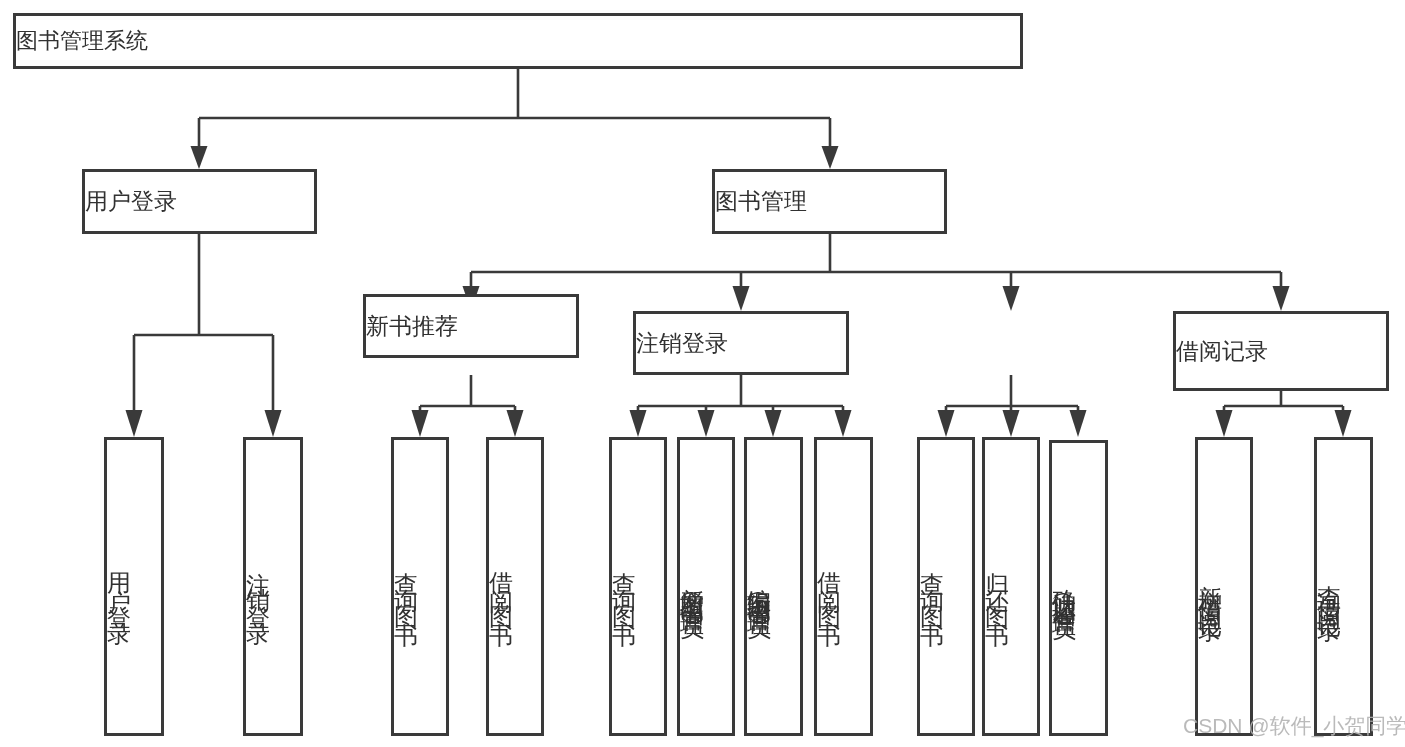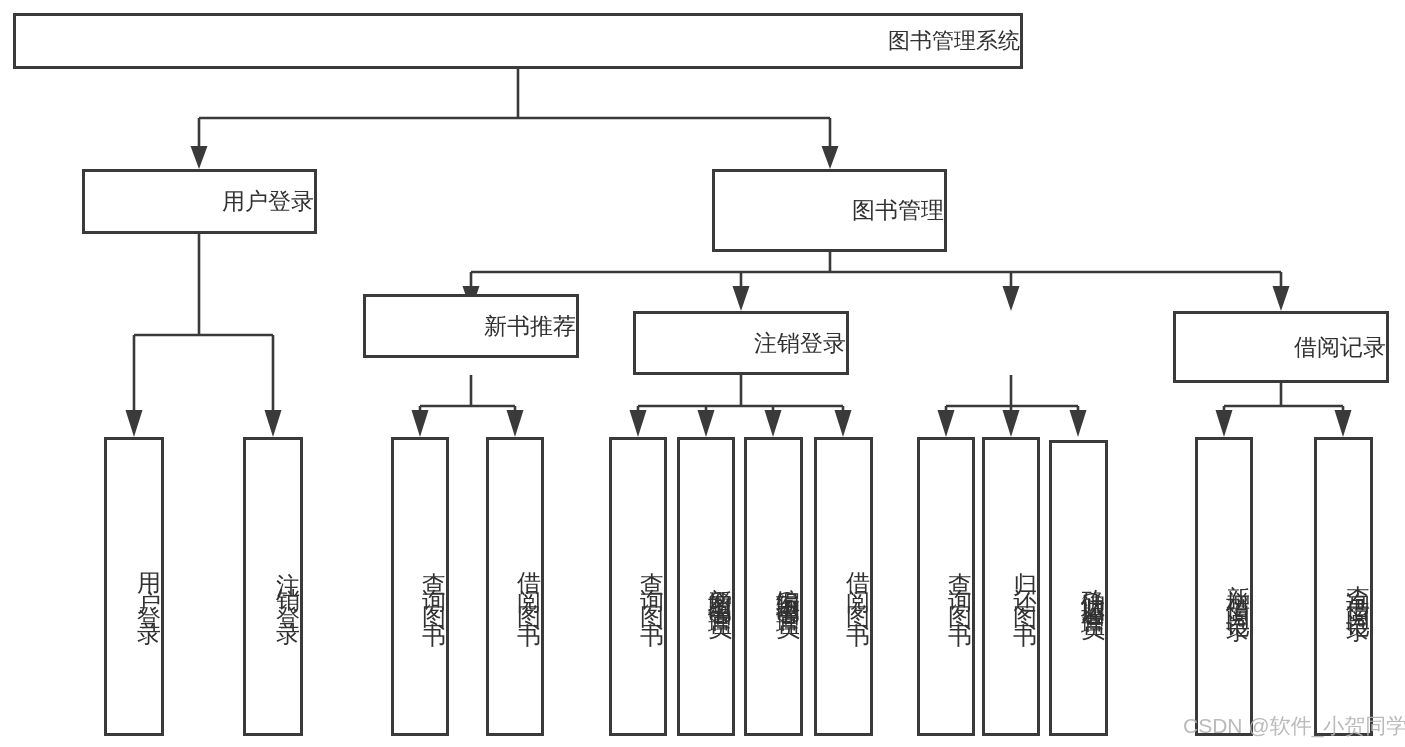--- a/index.html
+++ b/index.html
@@ -20,21 +20,21 @@
     left: 0; top: 0;
     width: 1405px; height: 747px;
   }
   .box {
     position: absolute;
     box-sizing: border-box;
     background: #ffffff;
     border: 3px solid #3a3a3a;
     display: flex;
     align-items: center;
-    justify-content: flex-end;
+    justify-content: flex-start;
     color: #313131;
   }
   .root-box  { font-size: 22px; }
   .lvl-box   { font-size: 23px; }
   .leaf-box  { font-size: 24px; }
   .vtext {
     writing-mode: vertical-rl;
     text-orientation: mixed;
     color: #313131;
     line-height: 1;
@@ -107,31 +107,31 @@
     </g>
   </svg>
 
   <div class="box root-box" style="left:13px;top:13px;width:1010px;height:56px">
     <span>图书管理系统</span>
   </div>
 
   <div class="box lvl-box" style="left:82px;top:169px;width:235px;height:65px">
     <span>用户登录</span>
   </div>
-  <div class="box lvl-box" style="left:712px;top:169px;width:235px;height:83px">
+  <div class="box lvl-box" style="left:712px;top:169px;width:235px;height:65px">
     <span>图书管理</span>
   </div>
 
   <div class="box lvl-box" style="left:363px;top:294px;width:216px;height:64px">
     <span>新书推荐</span>
   </div>
   <div class="box lvl-box" style="left:633px;top:311px;width:216px;height:64px">
     <span>注销登录</span>
   </div>
-  <div class="box lvl-box" style="left:1173px;top:311px;width:216px;height:72px">
+  <div class="box lvl-box" style="left:1173px;top:311px;width:216px;height:80px">
     <span>借阅记录</span>
   </div>
 
   <div class="box leaf-box" style="left:104px;top:437px;width:60px;height:299px">
     <span class="vtext sp-wide">用户登录</span>
   </div>
   <div class="box leaf-box" style="left:243px;top:437px;width:60px;height:299px">
     <span class="vtext sp-wide">注销登录</span>
   </div>
 

